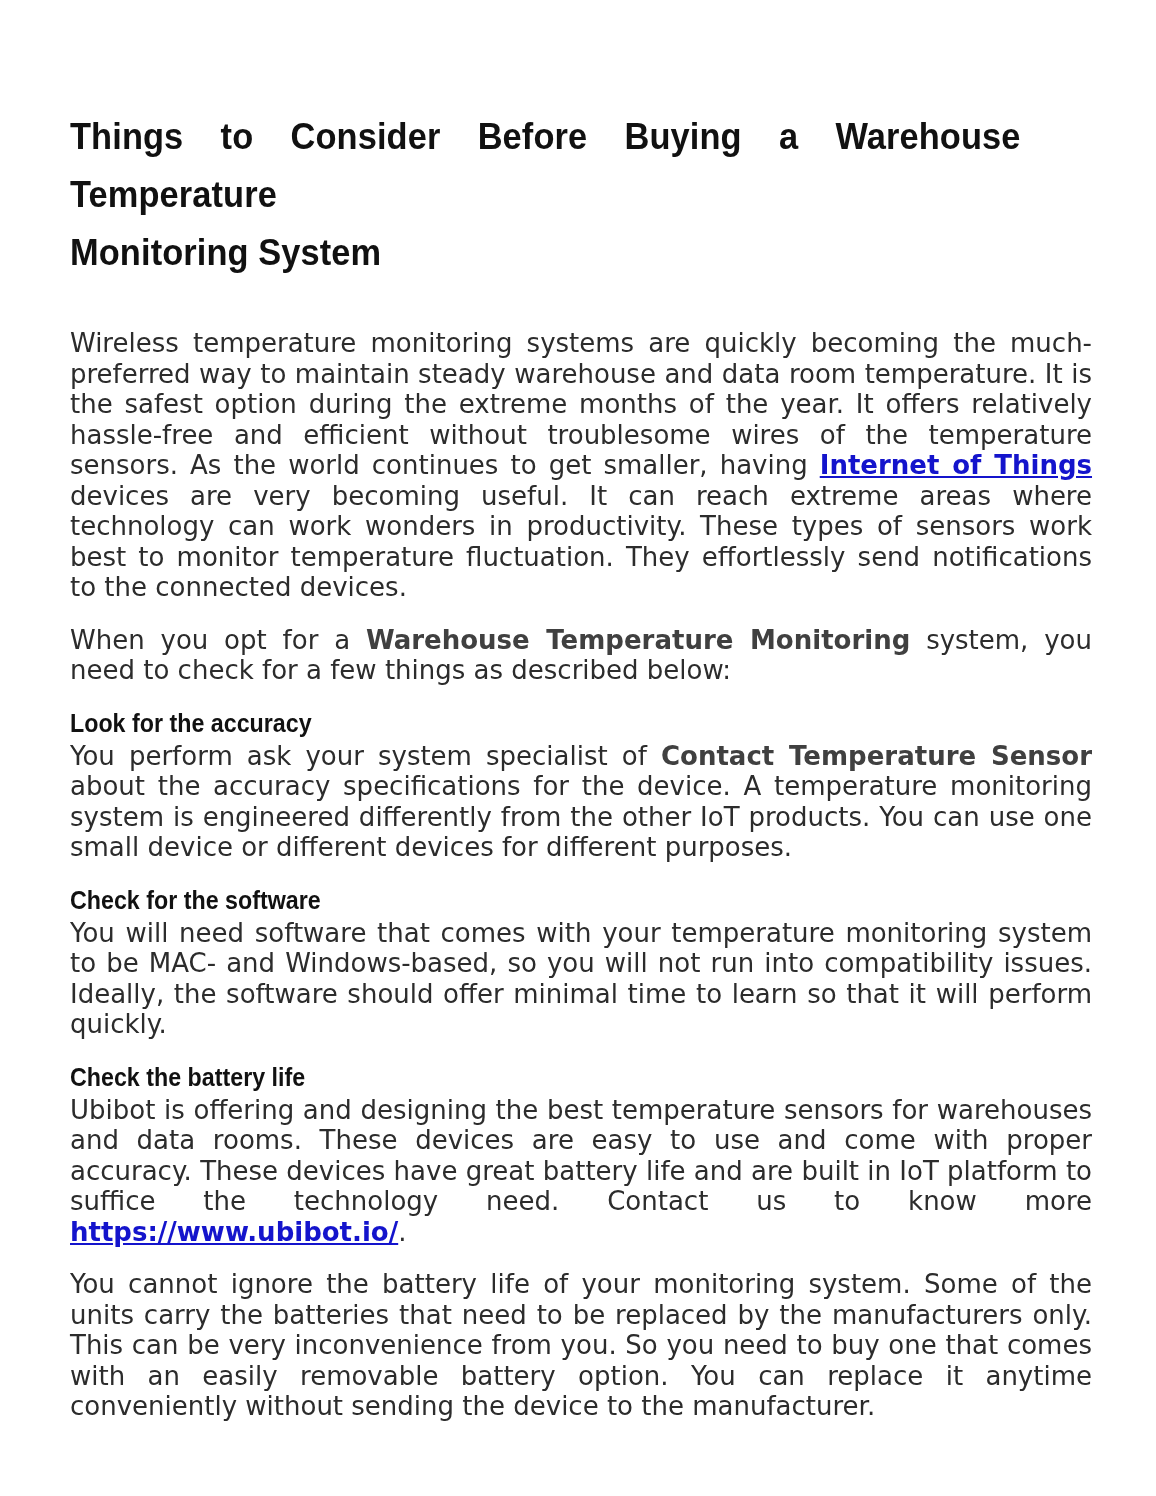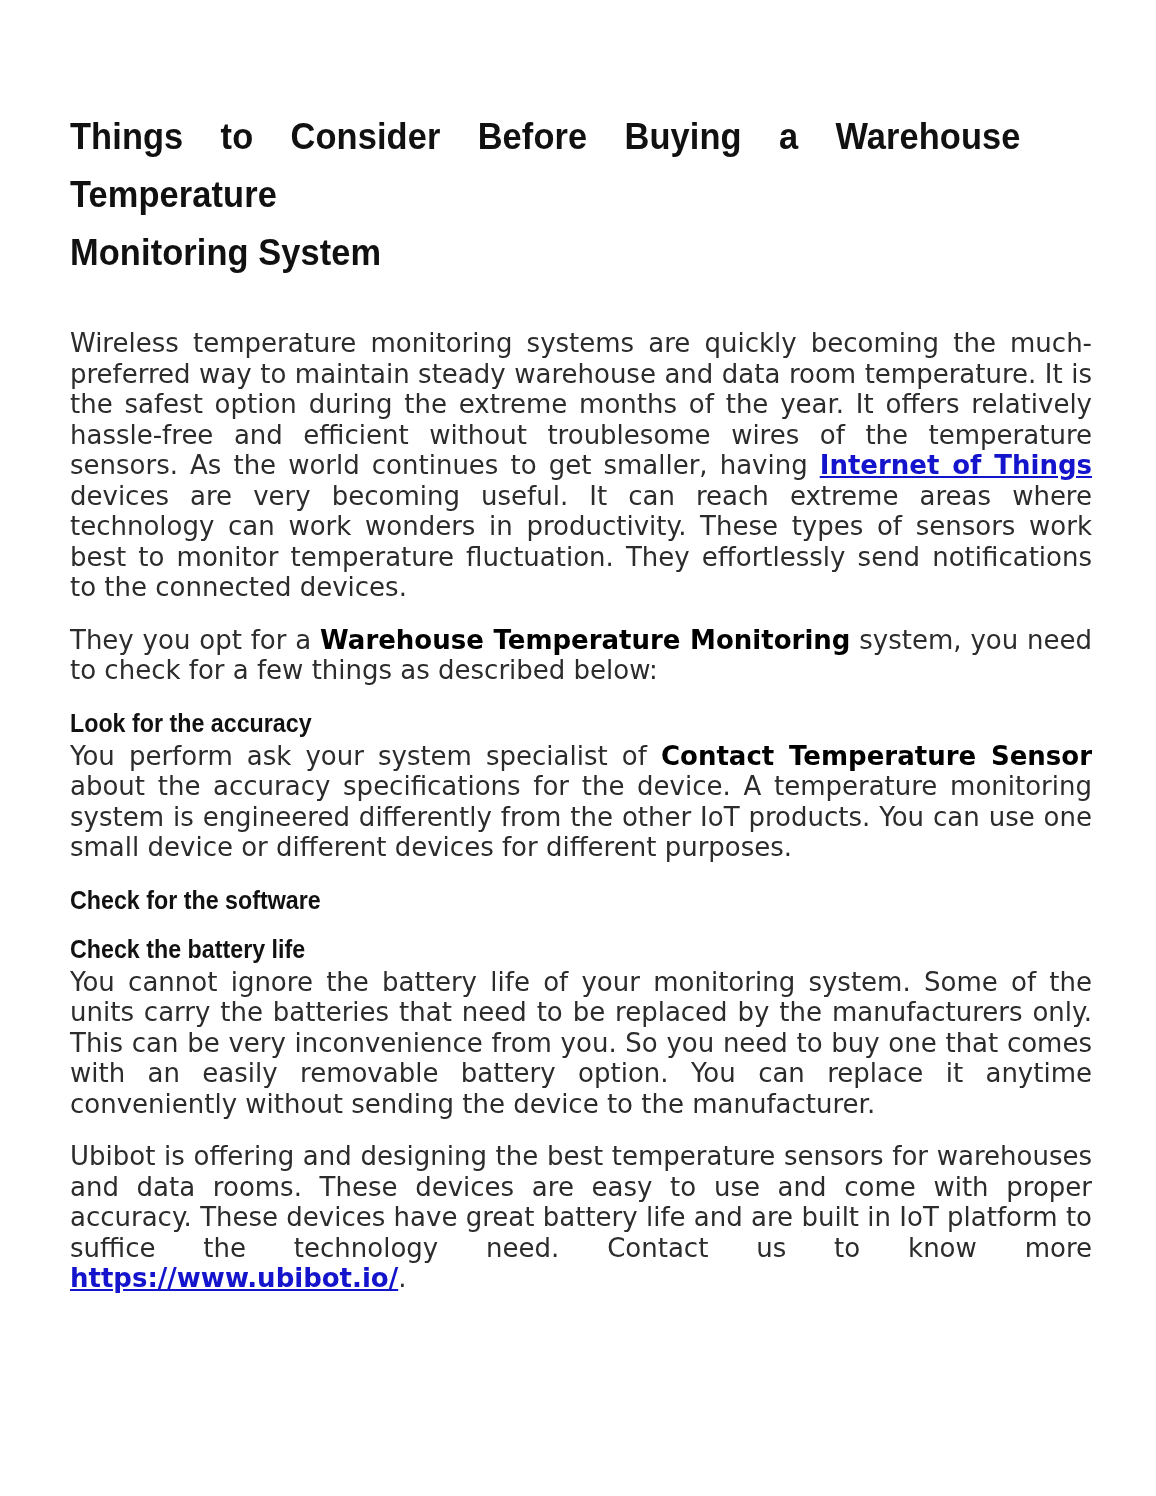--- a/index.html
+++ b/index.html
@@ -66,21 +66,21 @@
     font-size: 25px;
     line-height: 30px;
     color: #111111;
     margin: 19px 0 3px 0;
     padding: 0;
     transform: scaleX(0.93);
     transform-origin: left center;
   }
   .bold-inline {
     font-weight: bold;
-    color: #000000;
+    color: #404040;
   }
   a.doc-link {
     color: #1414cc;
     font-weight: bold;
     text-decoration: underline;
     text-underline-offset: 2px;
   }
   .nowrap { white-space: nowrap; }
 </style>
 </head>
@@ -88,28 +88,29 @@
 
 <div class="page">
 
   <h1 class="doc-title">
     <span class="tline">Things to Consider Before Buying a Warehouse Temperature</span>
     <span class="tline last">Monitoring System</span>
   </h1>
 
   <p class="body-text first"><span>Wireless temperature monitoring systems are quickly becoming the much-preferred way to maintain steady warehouse and data room temperature. It is the safest option during the extreme months of the year. It offers relatively hassle-free and efficient without troublesome wires of the temperature sensors. As the world continues to get smaller, having </span><a class="doc-link" href="#">Internet of Things</a><span> devices are very becoming useful. It can reach extreme areas where technology can work wonders in productivity. These types of sensors work best to monitor temperature fluctuation. They effortlessly send notifications to the connected devices.</span></p>
 
-  <p class="body-text"><span>They you opt for a </span><span class="bold-inline">Warehouse Temperature Monitoring</span><span> system, you need to check for a few things as described below:</span></p>
+  <p class="body-text"><span>When you opt for a </span><span class="bold-inline">Warehouse Temperature Monitoring</span><span> system, you need to check for a few things as described below:</span></p>
 
   <h2 class="section-heading">Look for the accuracy</h2>
 
   <p class="body-text"><span>You perform ask your system specialist of </span><span class="bold-inline">Contact Temperature Sensor</span><span> about the accuracy specifications for the device. A temperature monitoring system is engineered differently from the other IoT products. You can use one small device or different devices for different purposes.</span></p>
 
   <h2 class="section-heading">Check for the software</h2>
 
+  <p class="body-text">You will need software that comes with your temperature monitoring system to be MAC- and Windows-based, so you will not run into compatibility issues. Ideally, the software should offer minimal time to learn so that it will perform quickly.</p>
 
   <h2 class="section-heading">Check the battery life</h2>
 
+  <p class="body-text"><span>Ubibot is offering and designing the best temperature sensors for warehouses and data rooms. These devices are easy to use and come with proper accuracy.  These devices have great battery life and are built in IoT platform to suffice the technology need. Contact us to know more </span><a class="doc-link nowrap" href="#">https://www.ubibot.io/</a><span>.</span></p>
+
   <p class="body-text">You cannot ignore the battery life of your monitoring system. Some of the units carry the batteries that need to be replaced by the manufacturers only. This can be very inconvenience from you. So you need to buy one that comes with an easily removable battery option. You can replace it anytime conveniently without sending the device to the manufacturer.</p>
-
-  <p class="body-text"><span>Ubibot is offering and designing the best temperature sensors for warehouses and data rooms. These devices are easy to use and come with proper accuracy.  These devices have great battery life and are built in IoT platform to suffice the technology need. Contact us to know more </span><a class="doc-link nowrap" href="#">https://www.ubibot.io/</a><span>.</span></p>
 
 </div>
 
 </body></html>

